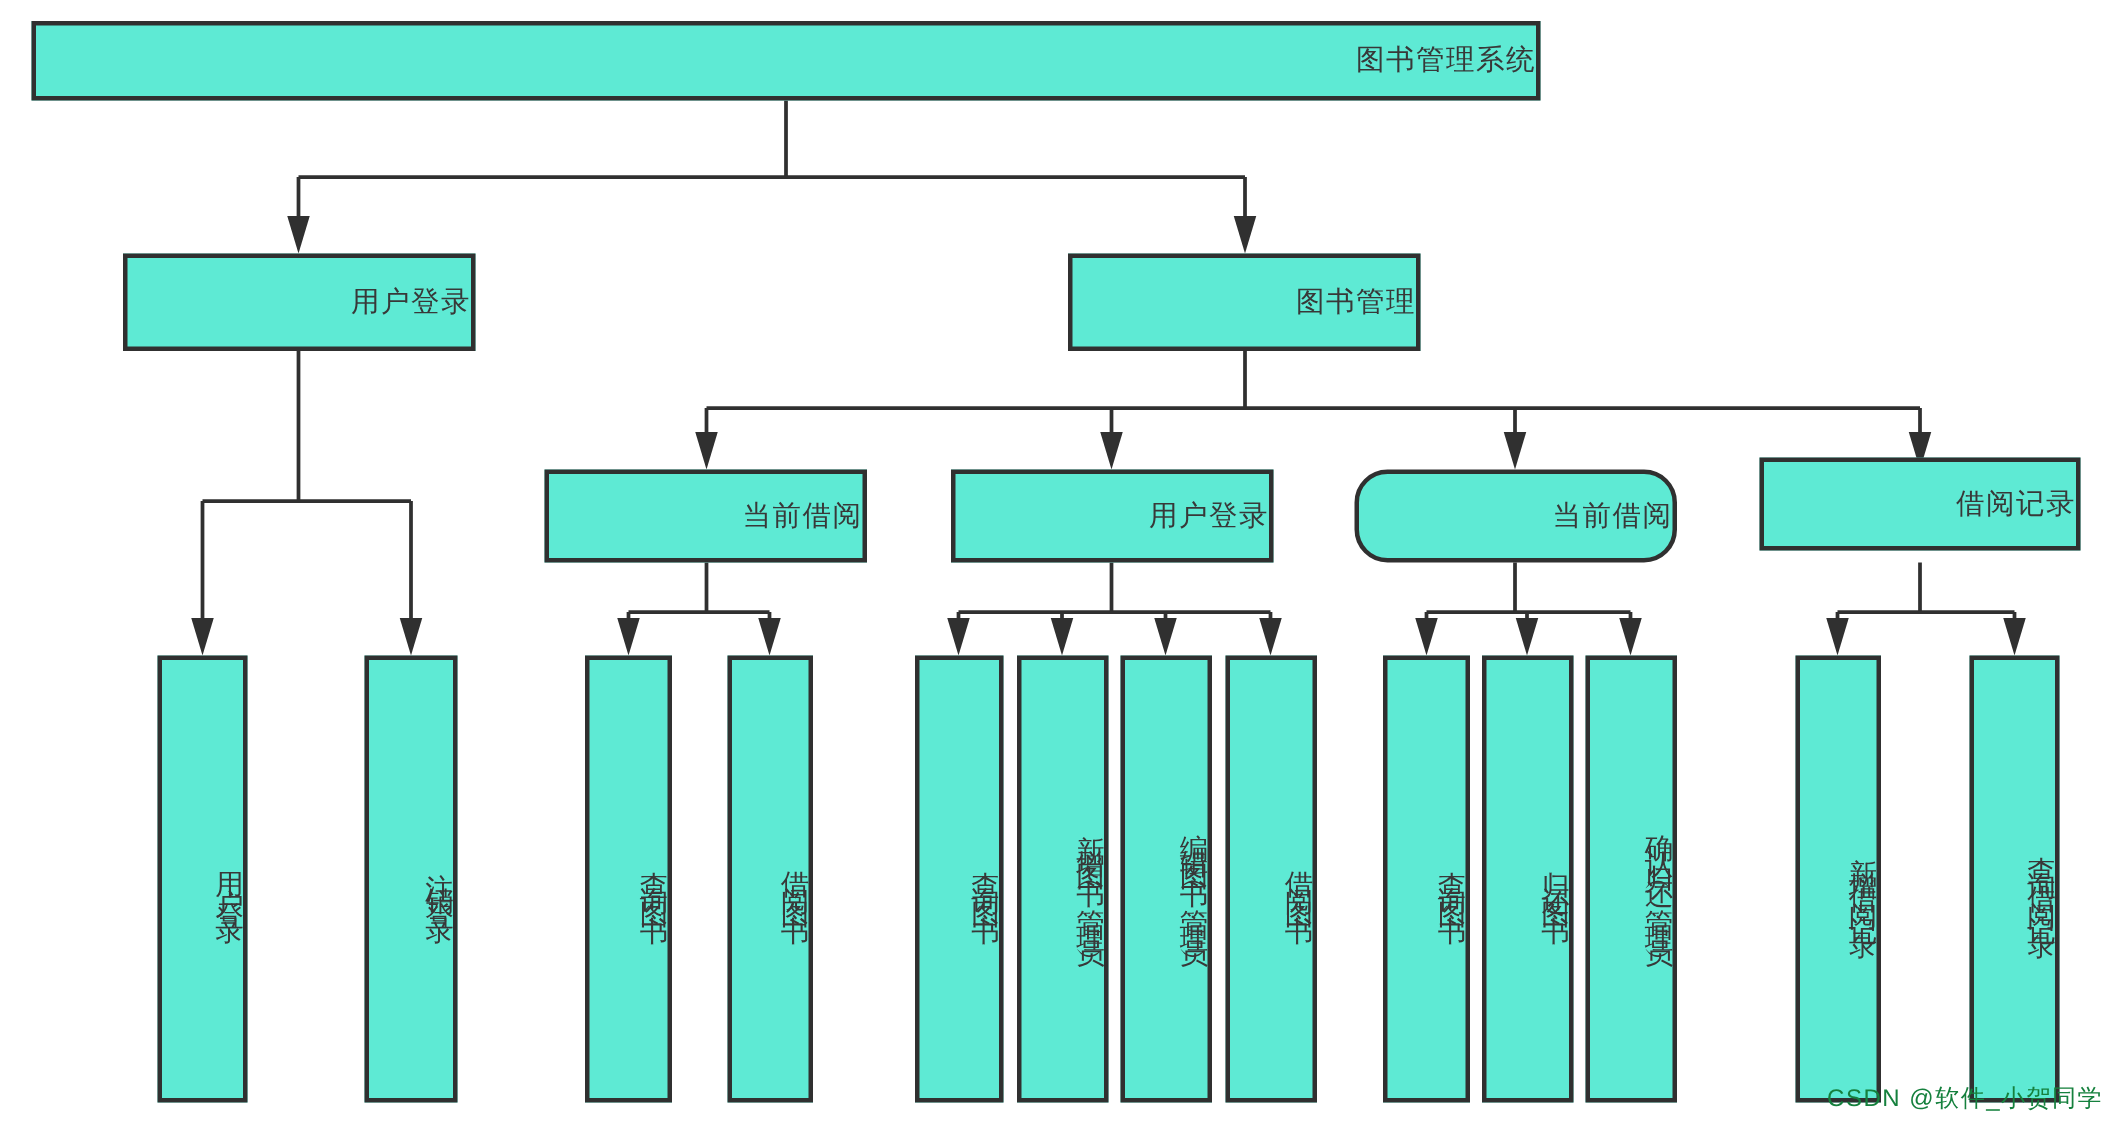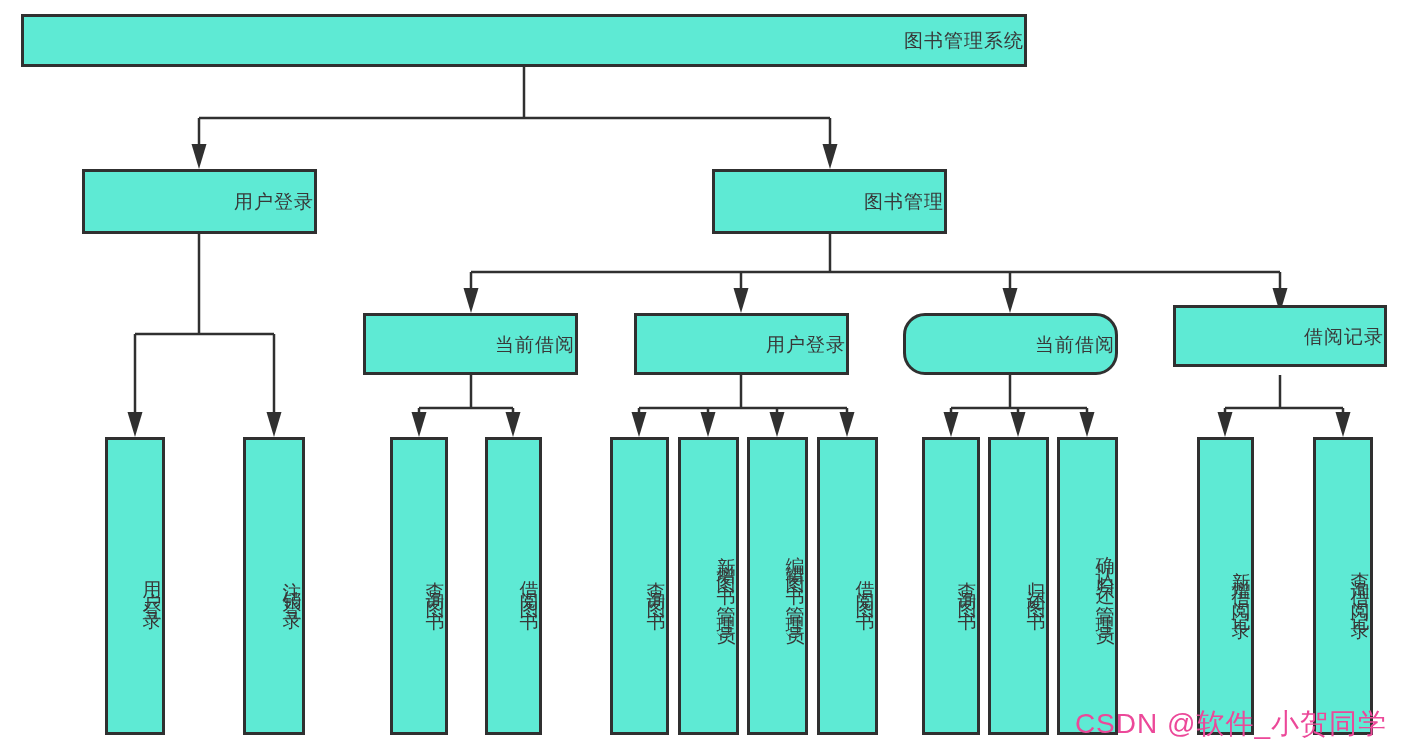--- a/index.html
+++ b/index.html
@@ -43,25 +43,25 @@
     white-space: nowrap;
   }
   .vlabel {
     writing-mode: vertical-rl;
     letter-spacing: 10px;
     line-height: 1;
     white-space: nowrap;
   }
   .watermark {
     position: absolute;
-    right: 18px;
+    right: 3px;
     bottom: 4px;
-    font-size: 28px;
+    font-size: 16px;
     letter-spacing: 1px;
-    color: #ec4899;
+    color: #15803d;
     white-space: nowrap;
   }
 </style>
 </head>
 <body>
 
 <div class="stage">
 
   <svg class="connectors" width="1405" height="747" viewBox="0 0 1405 747">
     <g stroke="#303030" stroke-width="2.5" fill="none">

